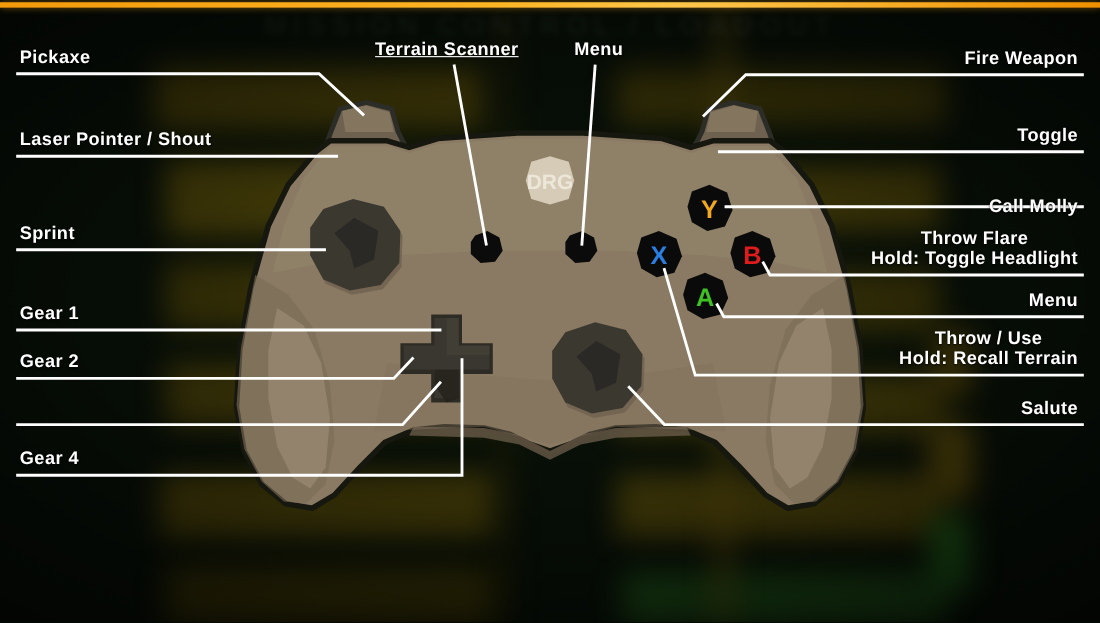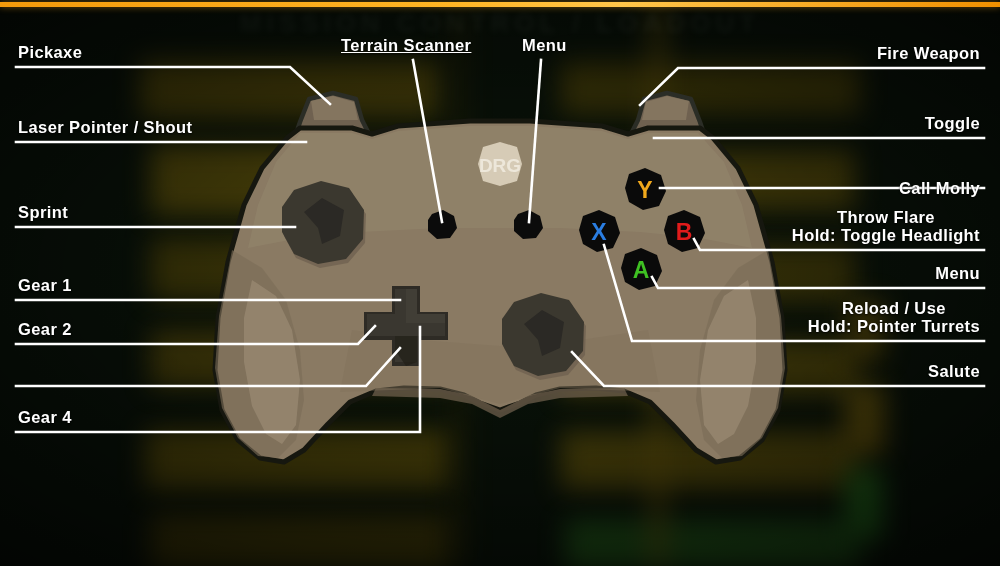--- a/index.html
+++ b/index.html
@@ -266,19 +266,19 @@
   <div class="lbl right" style="top:180px;">Call Molly</div>
 
   <div class="lbl right" style="top:209px;">
     <span>Throw Flare</span>
     <span class="sub">Hold: Toggle Headlight</span>
   </div>
 
   <div class="lbl right" style="top:265px;">Menu</div>
 
   <div class="lbl right" style="top:300px;">
-    <span>Reload / Use</span>
-    <span class="sub">Hold: Pointer Turrets</span>
+    <span>Throw / Use</span>
+    <span class="sub">Hold: Recall Terrain</span>
   </div>
 
   <div class="lbl right" style="top:363px;">Salute</div>
 
 </div>
 
 </body></html>

